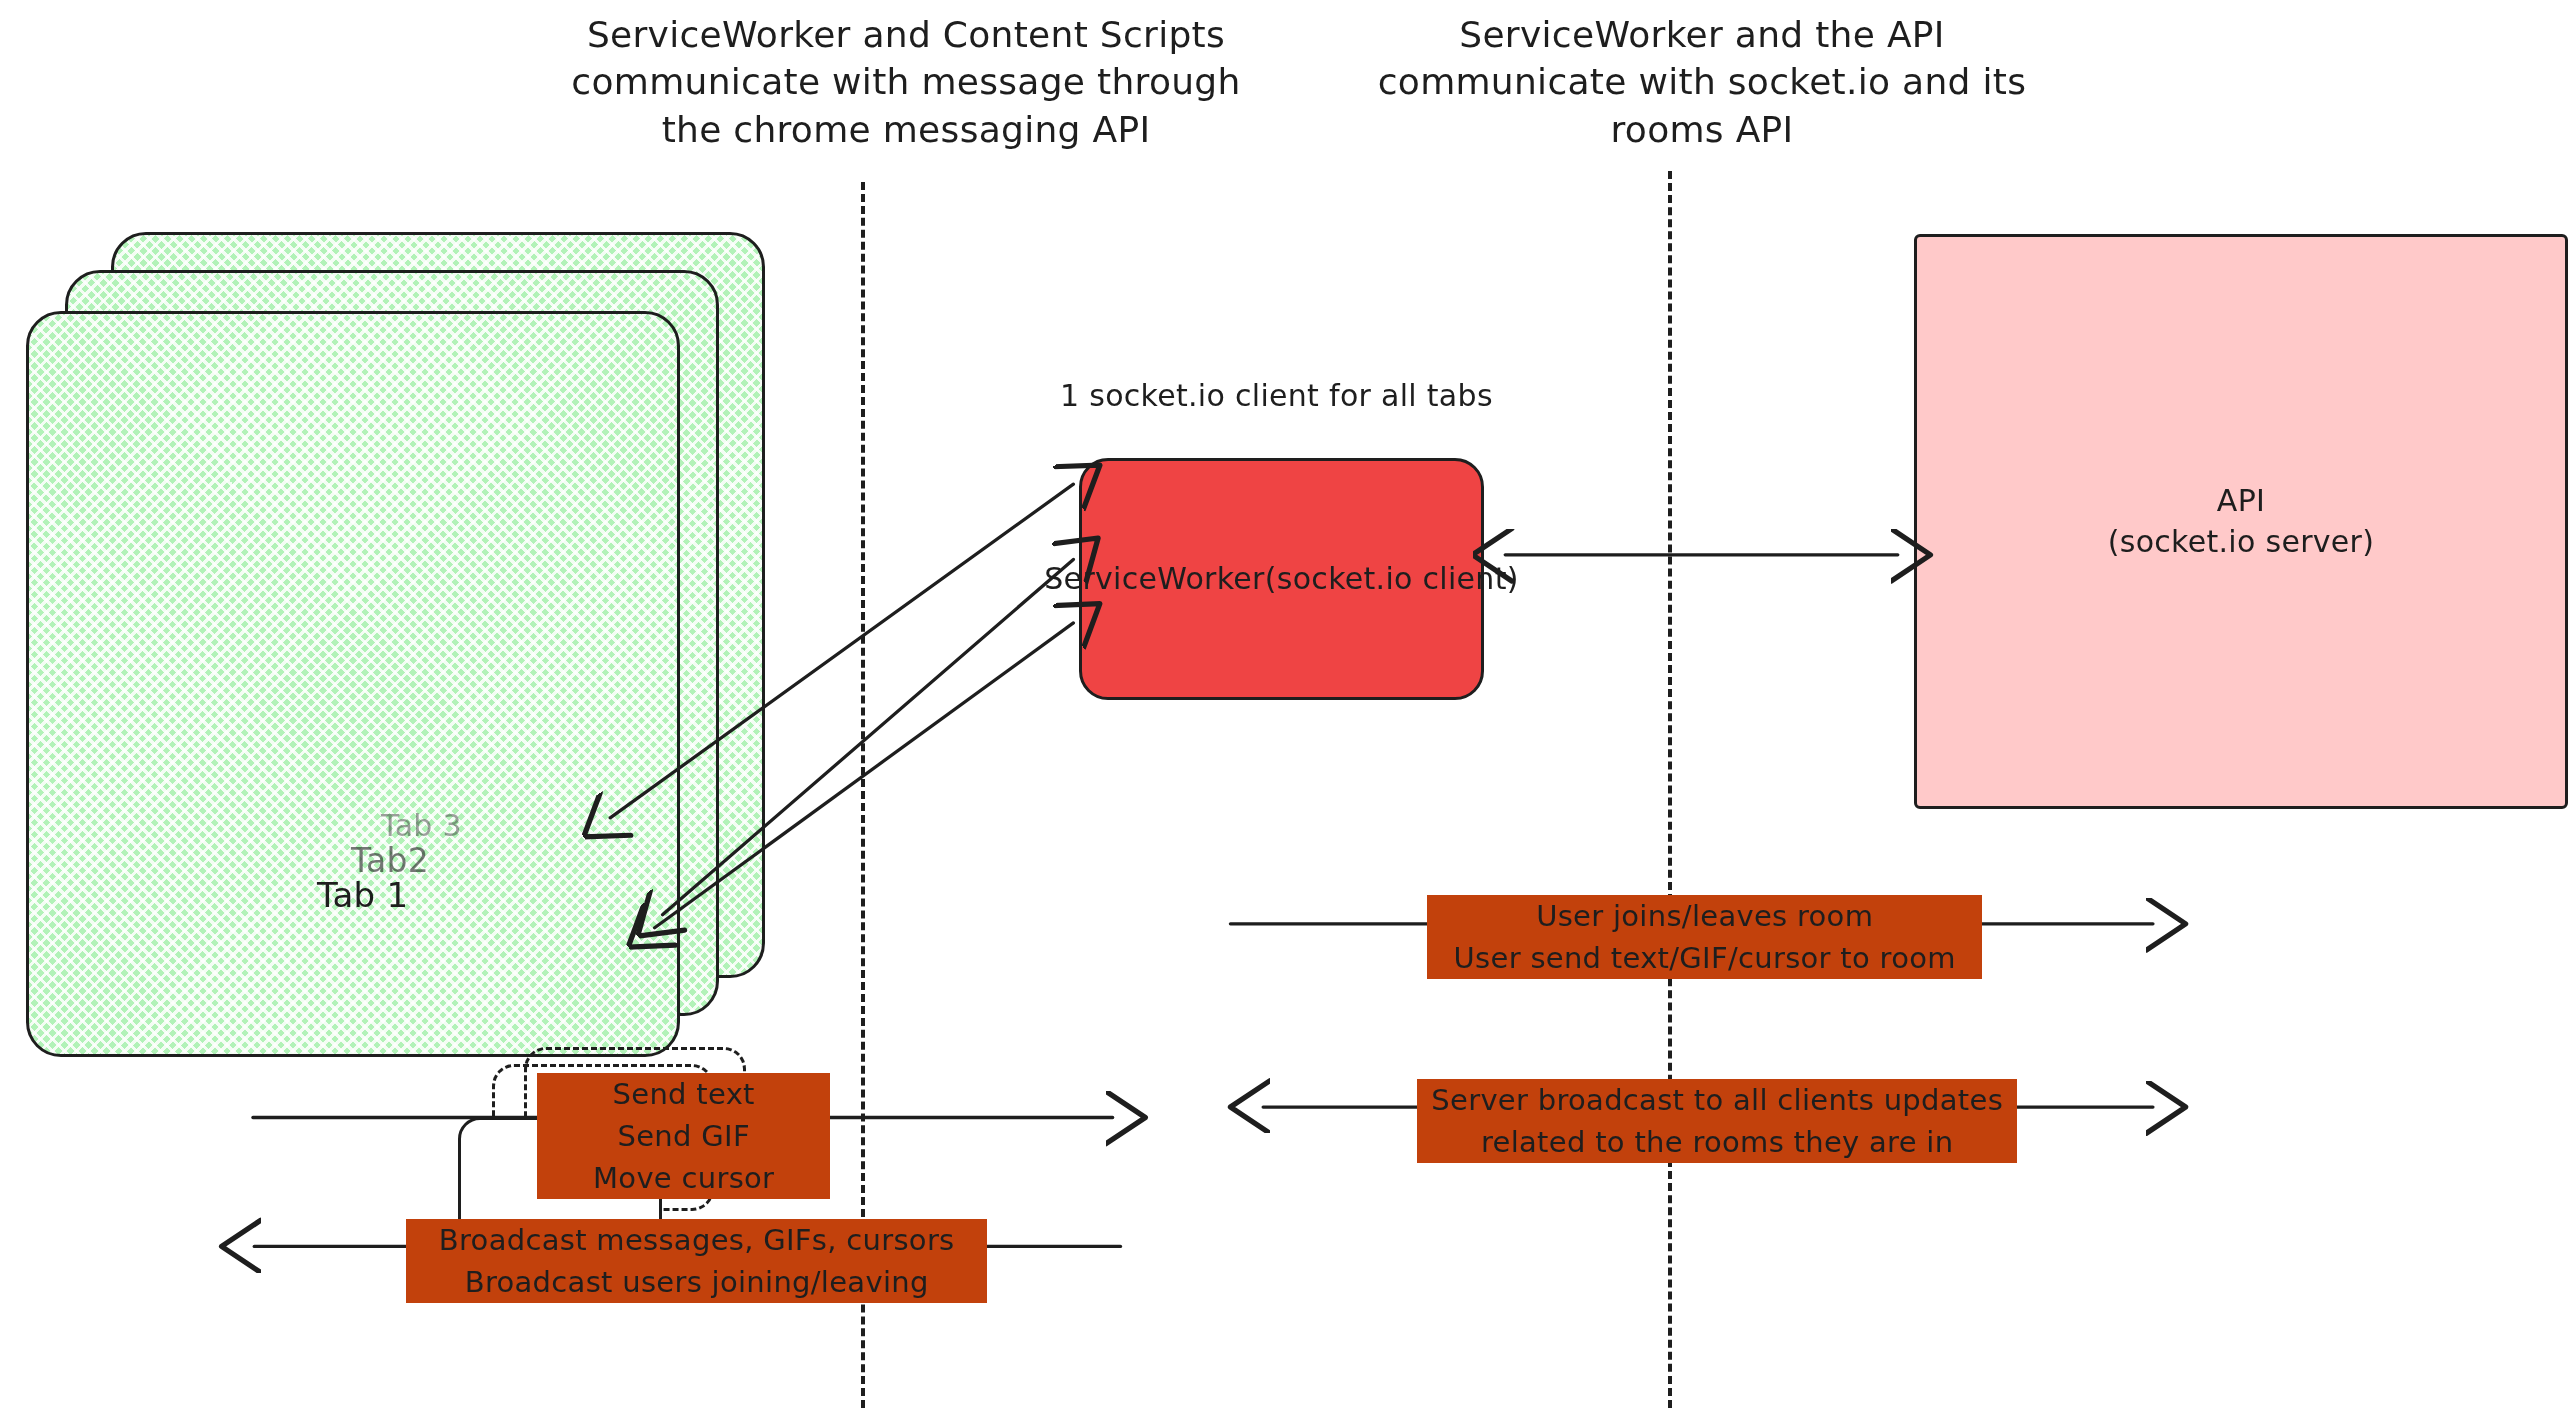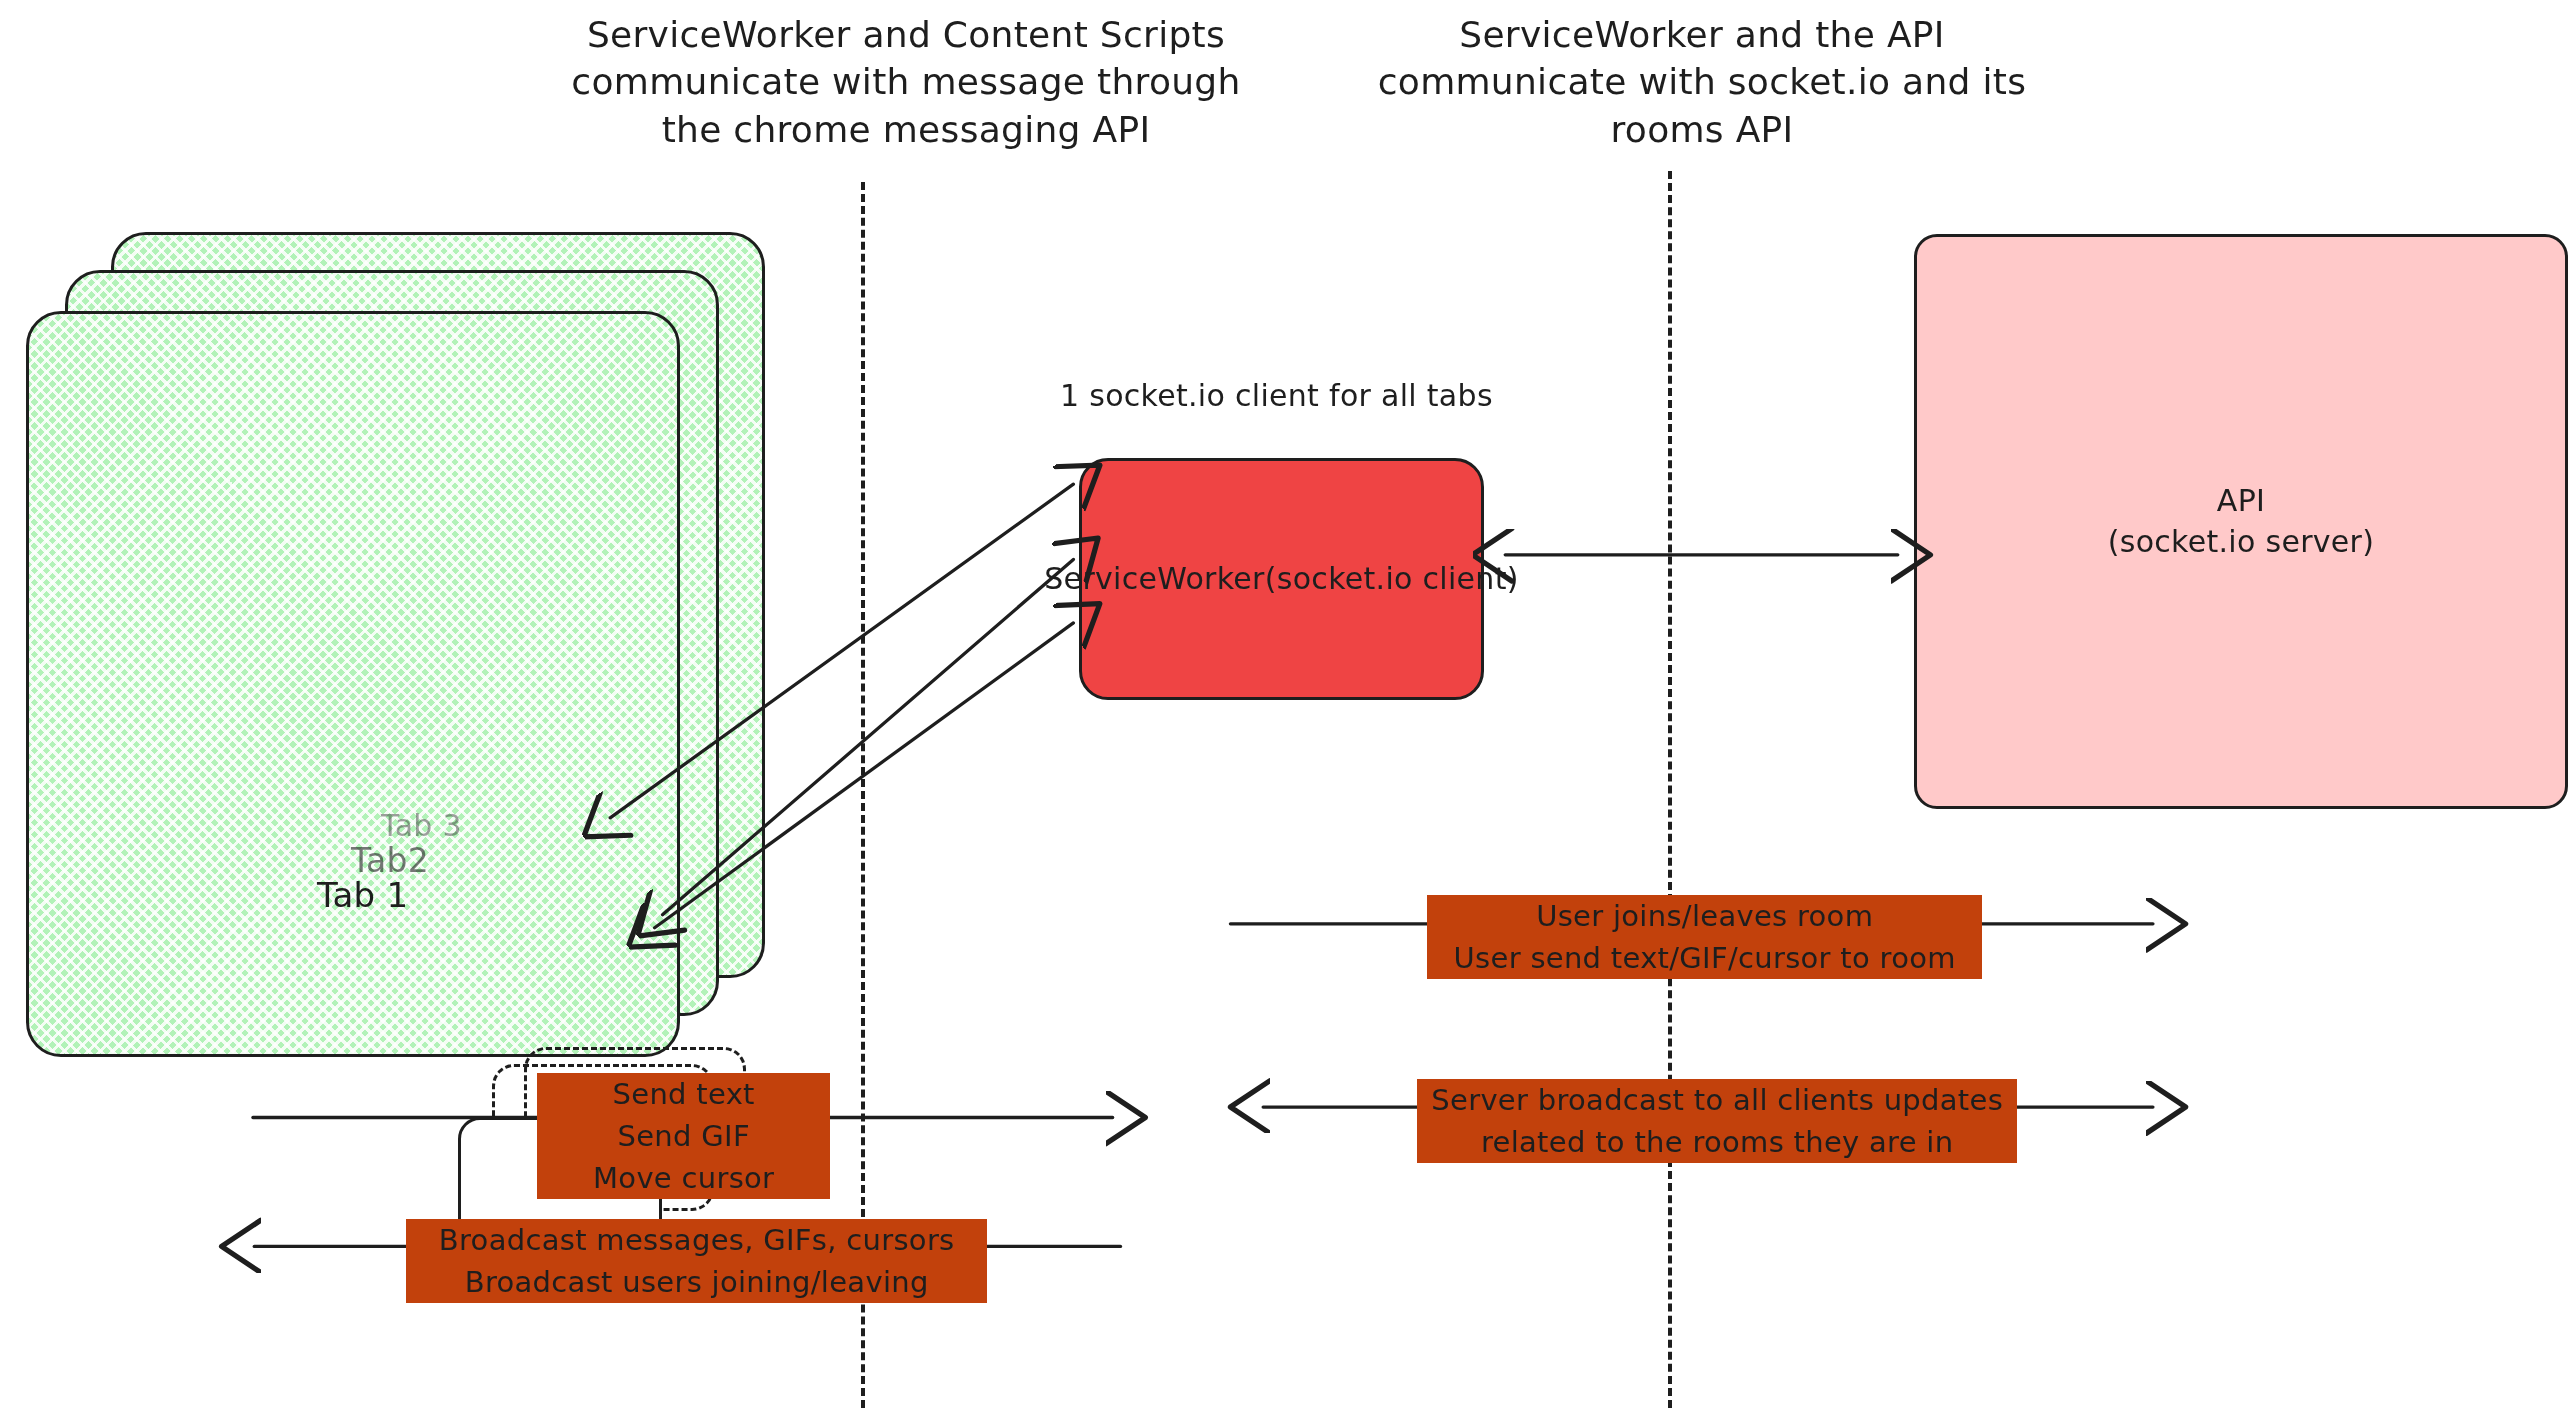--- a/index.html
+++ b/index.html
@@ -120,21 +120,21 @@
   }
   #sw-box .box-line { font-size: 30px; color: #1e1e1e; line-height: 1.35; white-space: nowrap; }
 
   
   #api-box {
     position: absolute;
     left: 1914px; top: 234px;
     width: 648px; height: 569px;
     background: #ffc9c9;
     border: 3.9px solid #1e1e1e;
-    border-radius: 23px;
+    border-radius: 6px;
     display: flex;
     flex-direction: column;
     align-items: center;
     justify-content: center;
   }
   #api-box .box-line { font-size: 30px; color: #1e1e1e; line-height: 1.35; white-space: nowrap; }
 
   
   .arrow-label {
     position: absolute;

